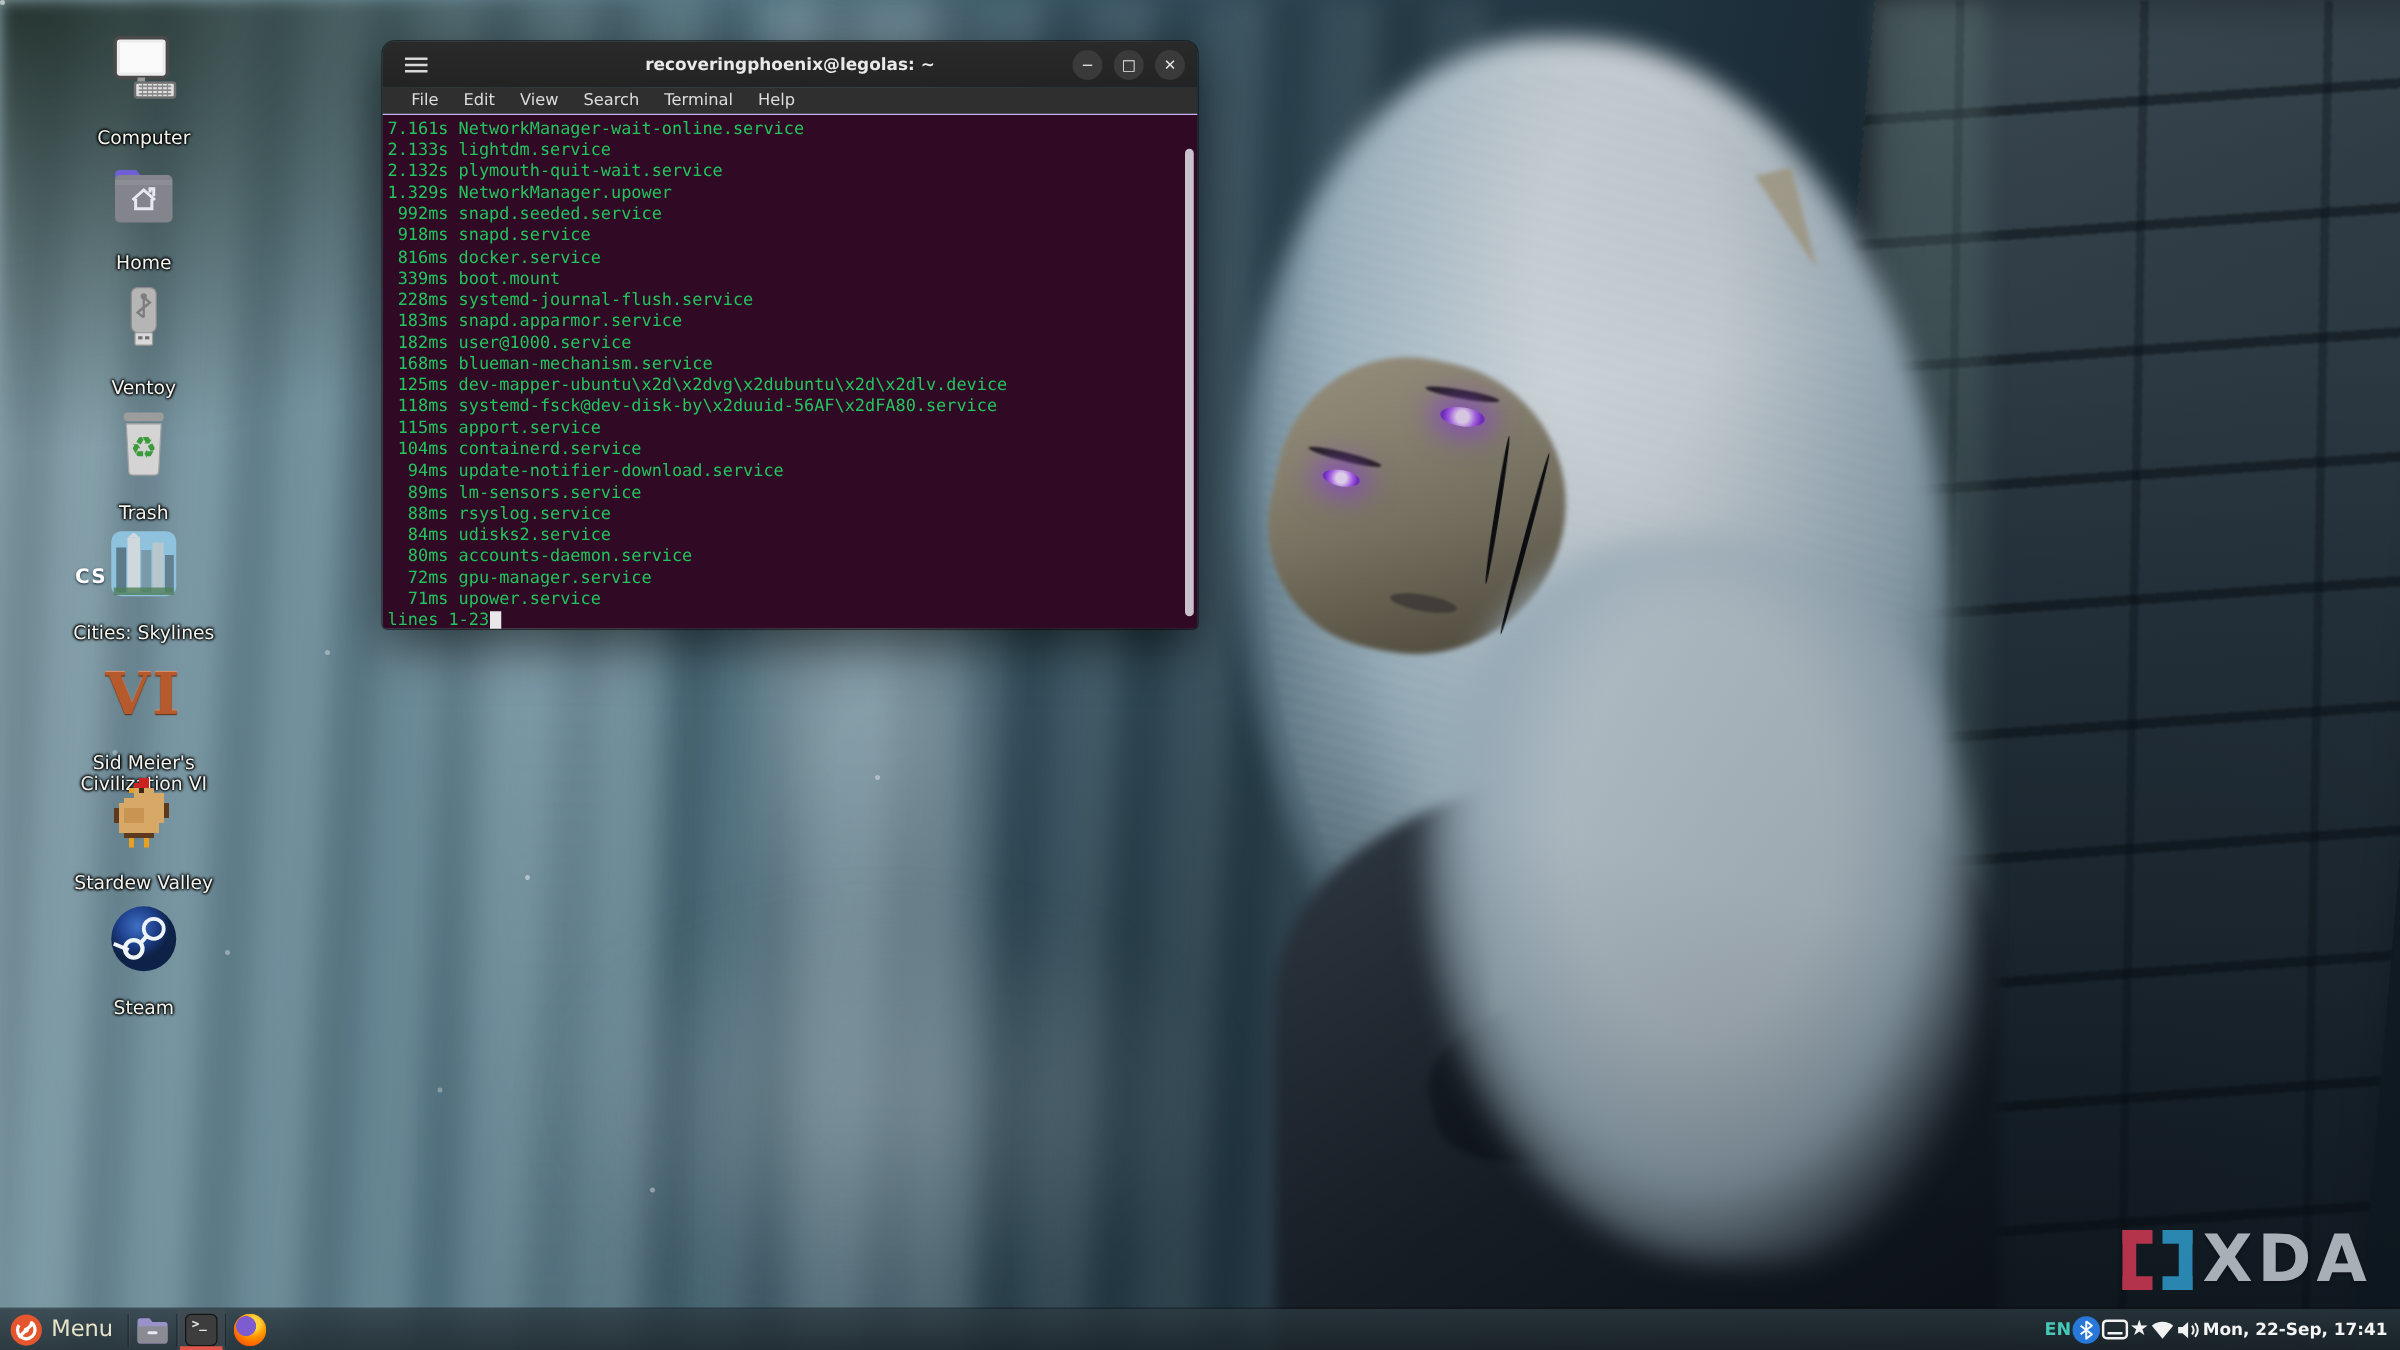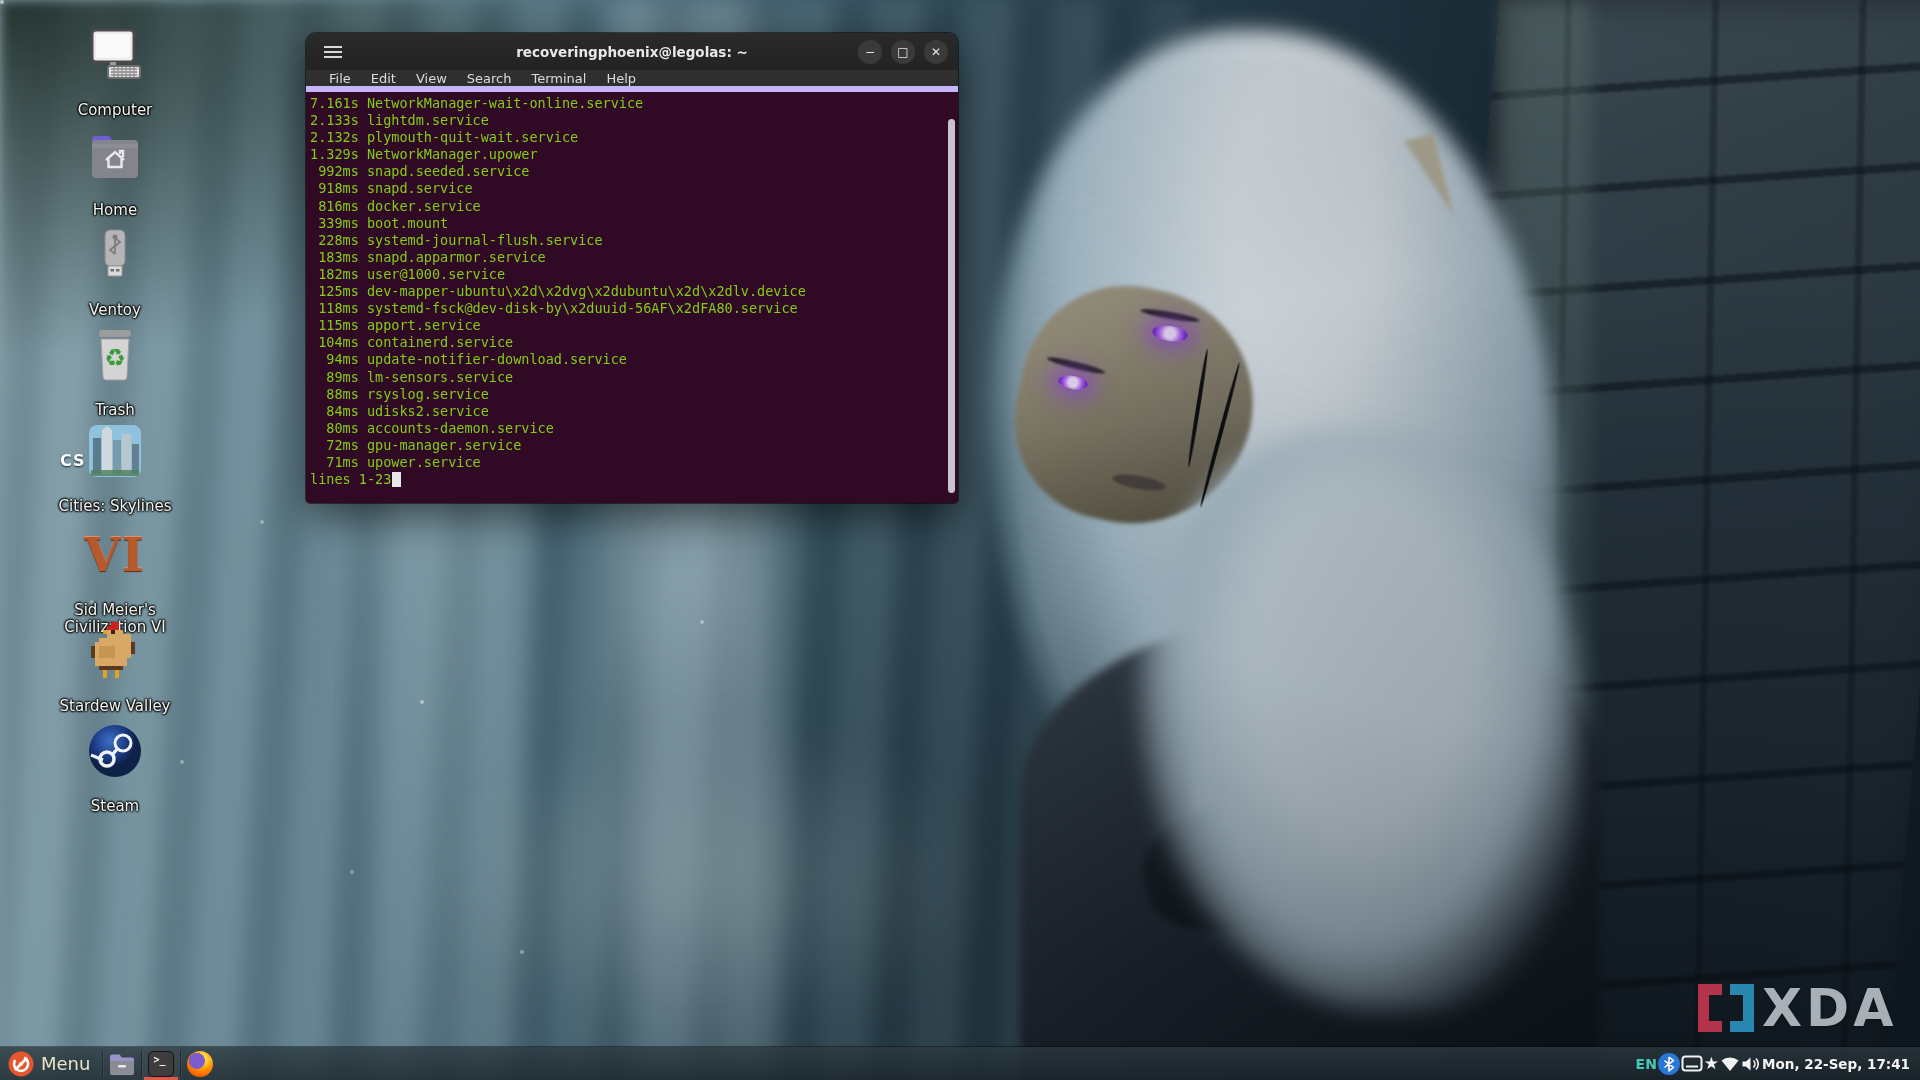--- a/index.html
+++ b/index.html
@@ -124,24 +124,24 @@
     align-items:center; padding:0 10px; position:relative;justify-content:flex-end; }
   .hamburger { width:18px; height:12px; margin-left:8px;
     border-top:2px solid #d8d8d8; border-bottom:2px solid #d8d8d8; position:relative; }
   .hamburger::after { content:""; position:absolute; left:0; right:0; top:3px; height:2px; background:#d8d8d8; }
   .wtitle { position:absolute; left:0; right:0; text-align:center; font-size:13.5px;
     font-weight:bold; color:#e9e9e9; pointer-events:none; }
   .wbtns { margin-left:auto; display:flex; gap:9px; }
   .wbtn { width:24px; height:24px; border-radius:50%; background:#3a3a3a; color:#e6e6e6;
     font-size:12px; display:flex; align-items:center; justify-content:center; line-height:1; }
   .menubar { height:22px; background:#2f2f2f; display:flex; align-items:center;
-    padding-left:14px; gap:2px; border-bottom:6px solid #c4b5fd; }
+    padding-left:14px; gap:2px; border-bottom:1px solid #c4b5fd; }
   .mitem { font-size:13px; color:#dcdcdc; padding:1px 9px; border-radius:3px; }
   .termbody { position:relative; height:411px; background:#300a24; padding:3px 0 0 4px;
-    font-family:"DejaVu Sans Mono", monospace; font-size:13.5px; line-height:17.1px; color:#84cc16; }
+    font-family:"DejaVu Sans Mono", monospace; font-size:13.5px; line-height:17.1px; color:#22c55e; }
   .trow { white-space:pre; }
   .trow .t { display:inline-block; width:6ch; text-align:right; margin-right:1ch; }
   .statusrow { white-space:pre; display:flex; align-items:center; }
   .cursor { display:inline-block; width:9px; height:15px; background:#e8e8e8; margin-left:1px; }
   .tscroll { position:absolute; right:3px; top:27px; width:7px; height:374px;
     background:#c9c2cc; border-radius:4px; }
 
   
   .taskbar { position:absolute; left:0; bottom:0; width:1920px; height:33px; z-index:10;
     display:flex; align-items:center;
@@ -355,20 +355,21 @@
         <div class="trow"><span class="t">2.133s</span><span class="s">lightdm.service</span></div>
         <div class="trow"><span class="t">2.132s</span><span class="s">plymouth-quit-wait.service</span></div>
         <div class="trow"><span class="t">1.329s</span><span class="s">NetworkManager.upower</span></div>
         <div class="trow"><span class="t">992ms</span><span class="s">snapd.seeded.service</span></div>
         <div class="trow"><span class="t">918ms</span><span class="s">snapd.service</span></div>
         <div class="trow"><span class="t">816ms</span><span class="s">docker.service</span></div>
         <div class="trow"><span class="t">339ms</span><span class="s">boot.mount</span></div>
         <div class="trow"><span class="t">228ms</span><span class="s">systemd-journal-flush.service</span></div>
         <div class="trow"><span class="t">183ms</span><span class="s">snapd.apparmor.service</span></div>
         <div class="trow"><span class="t">182ms</span><span class="s">user@1000.service</span></div>
+        <div class="trow"><span class="t">168ms</span><span class="s">blueman-mechanism.service</span></div>
         <div class="trow"><span class="t">125ms</span><span class="s">dev-mapper-ubuntu\x2d\x2dvg\x2dubuntu\x2d\x2dlv.device</span></div>
         <div class="trow"><span class="t">118ms</span><span class="s">systemd-fsck@dev-disk-by\x2duuid-56AF\x2dFA80.service</span></div>
         <div class="trow"><span class="t">115ms</span><span class="s">apport.service</span></div>
         <div class="trow"><span class="t">104ms</span><span class="s">containerd.service</span></div>
         <div class="trow"><span class="t">94ms</span><span class="s">update-notifier-download.service</span></div>
         <div class="trow"><span class="t">89ms</span><span class="s">lm-sensors.service</span></div>
         <div class="trow"><span class="t">88ms</span><span class="s">rsyslog.service</span></div>
         <div class="trow"><span class="t">84ms</span><span class="s">udisks2.service</span></div>
         <div class="trow"><span class="t">80ms</span><span class="s">accounts-daemon.service</span></div>
         <div class="trow"><span class="t">72ms</span><span class="s">gpu-manager.service</span></div>

